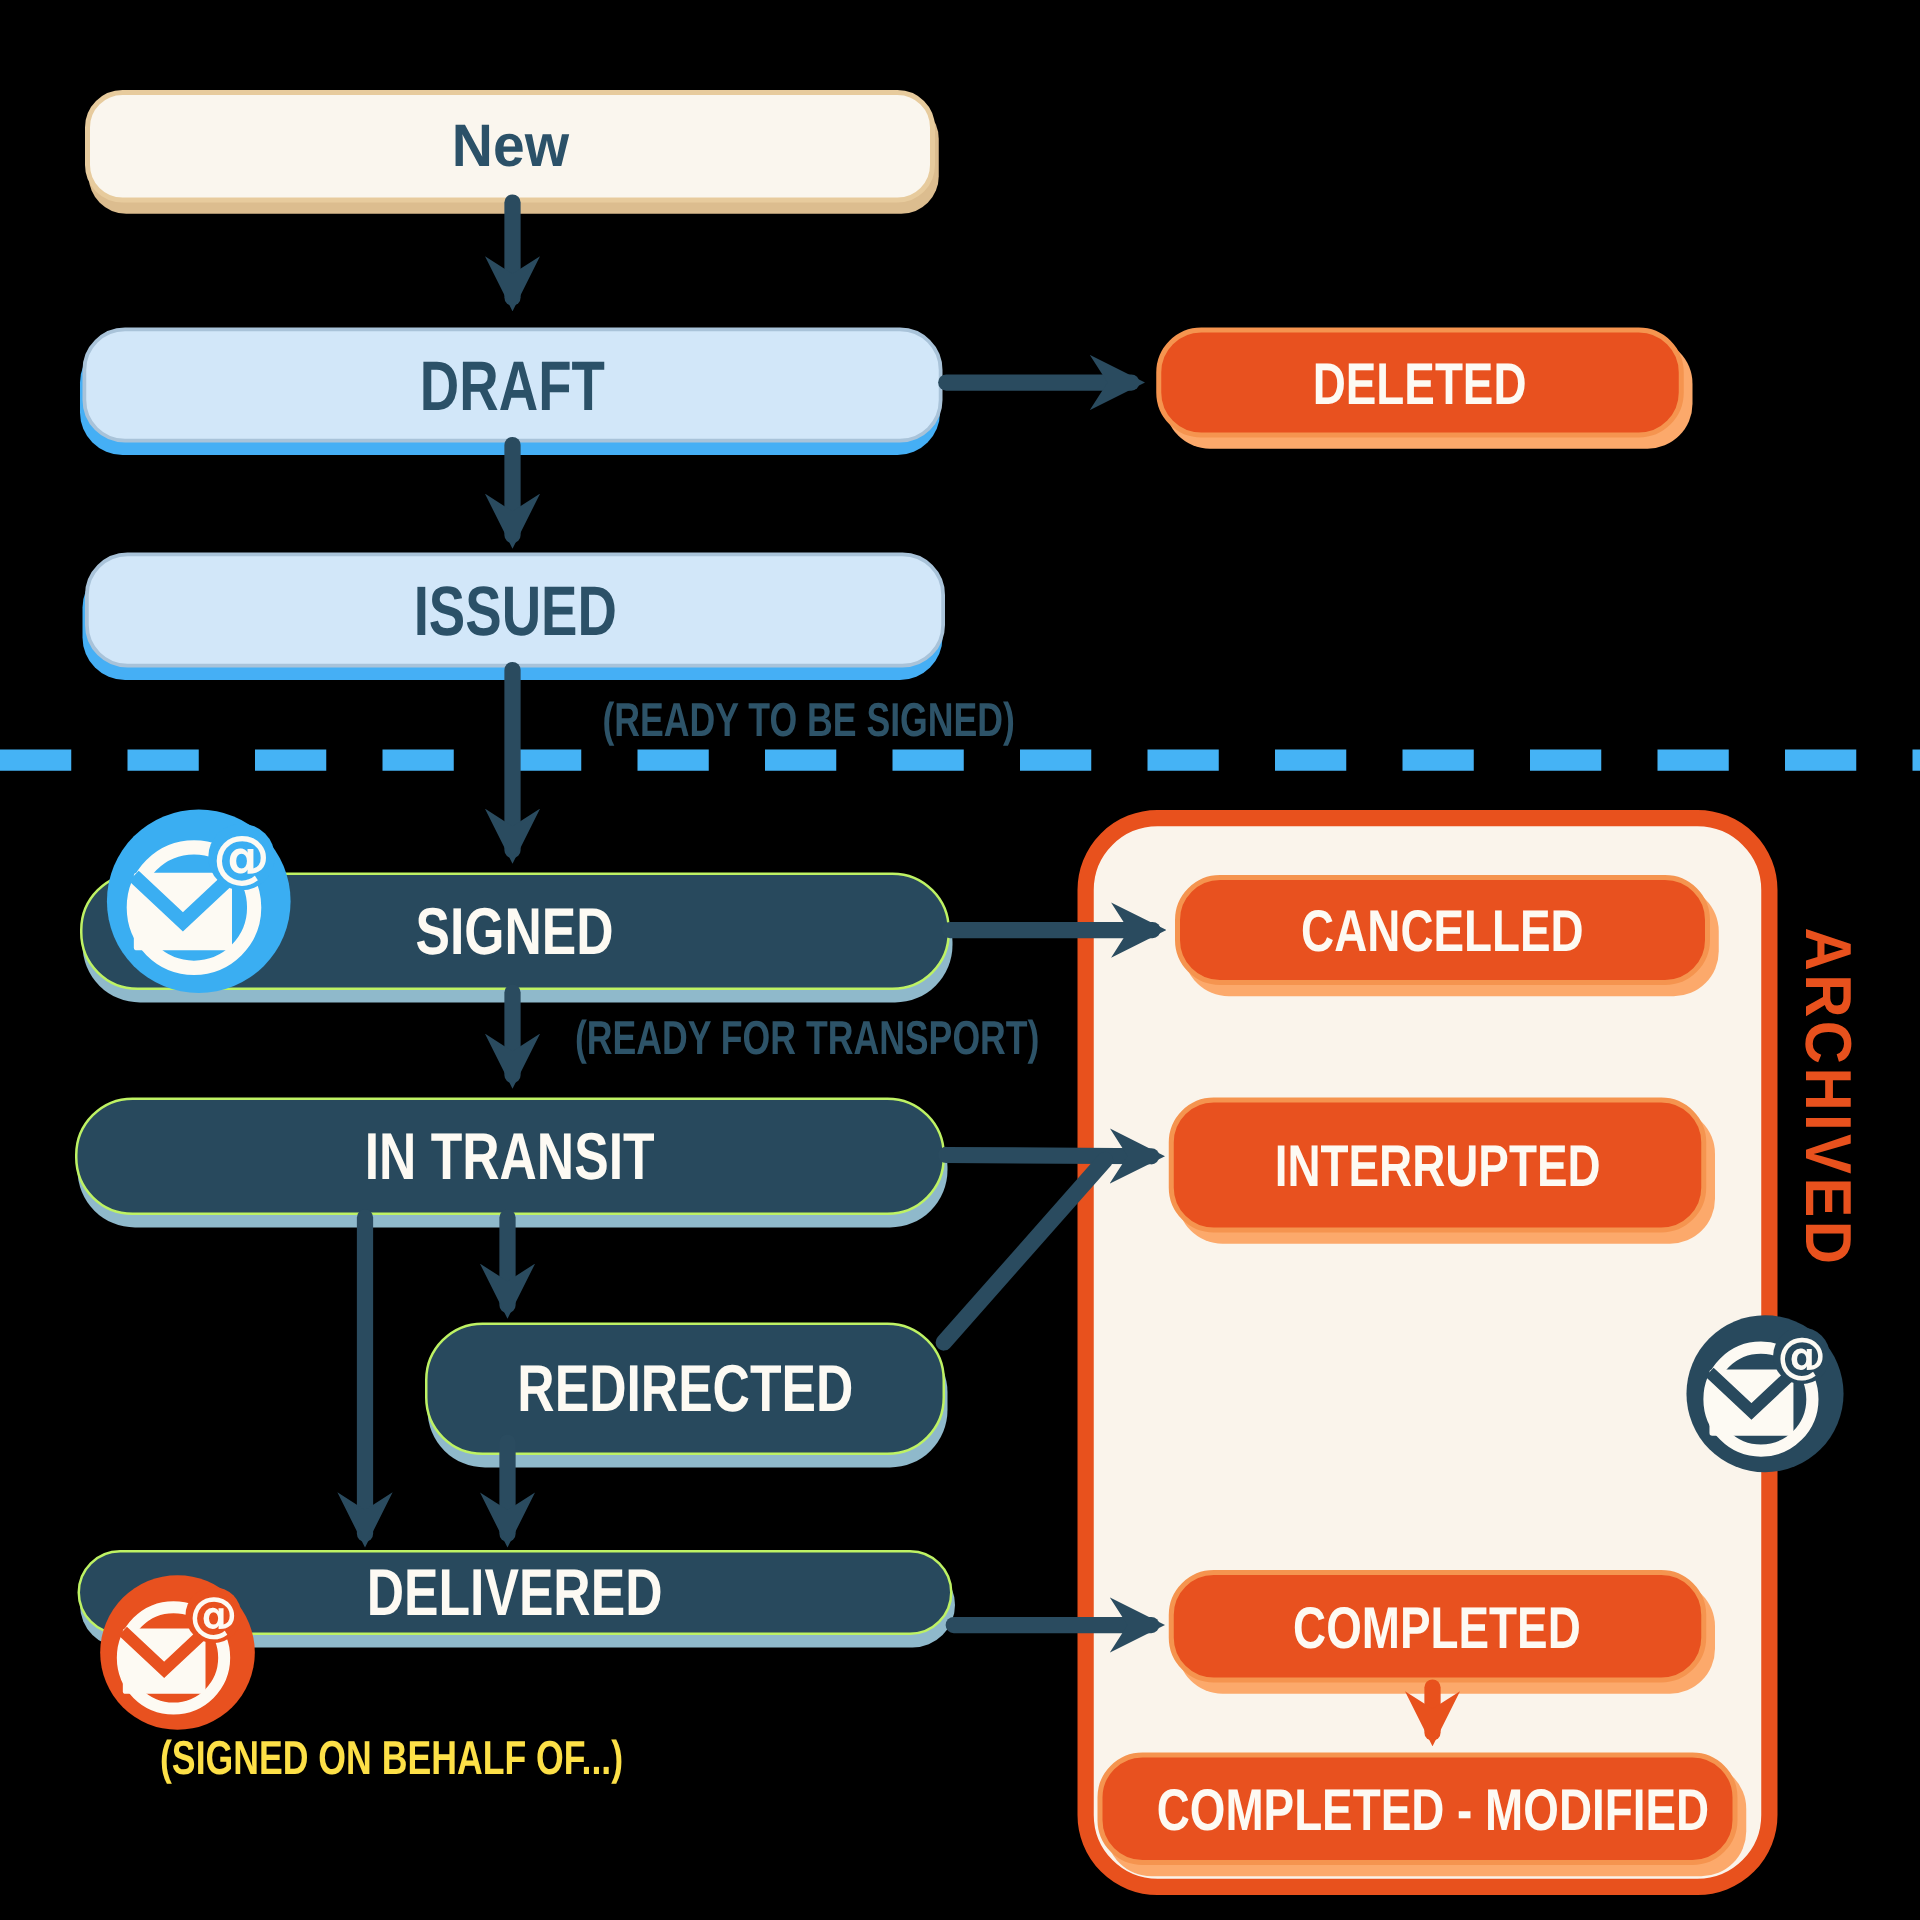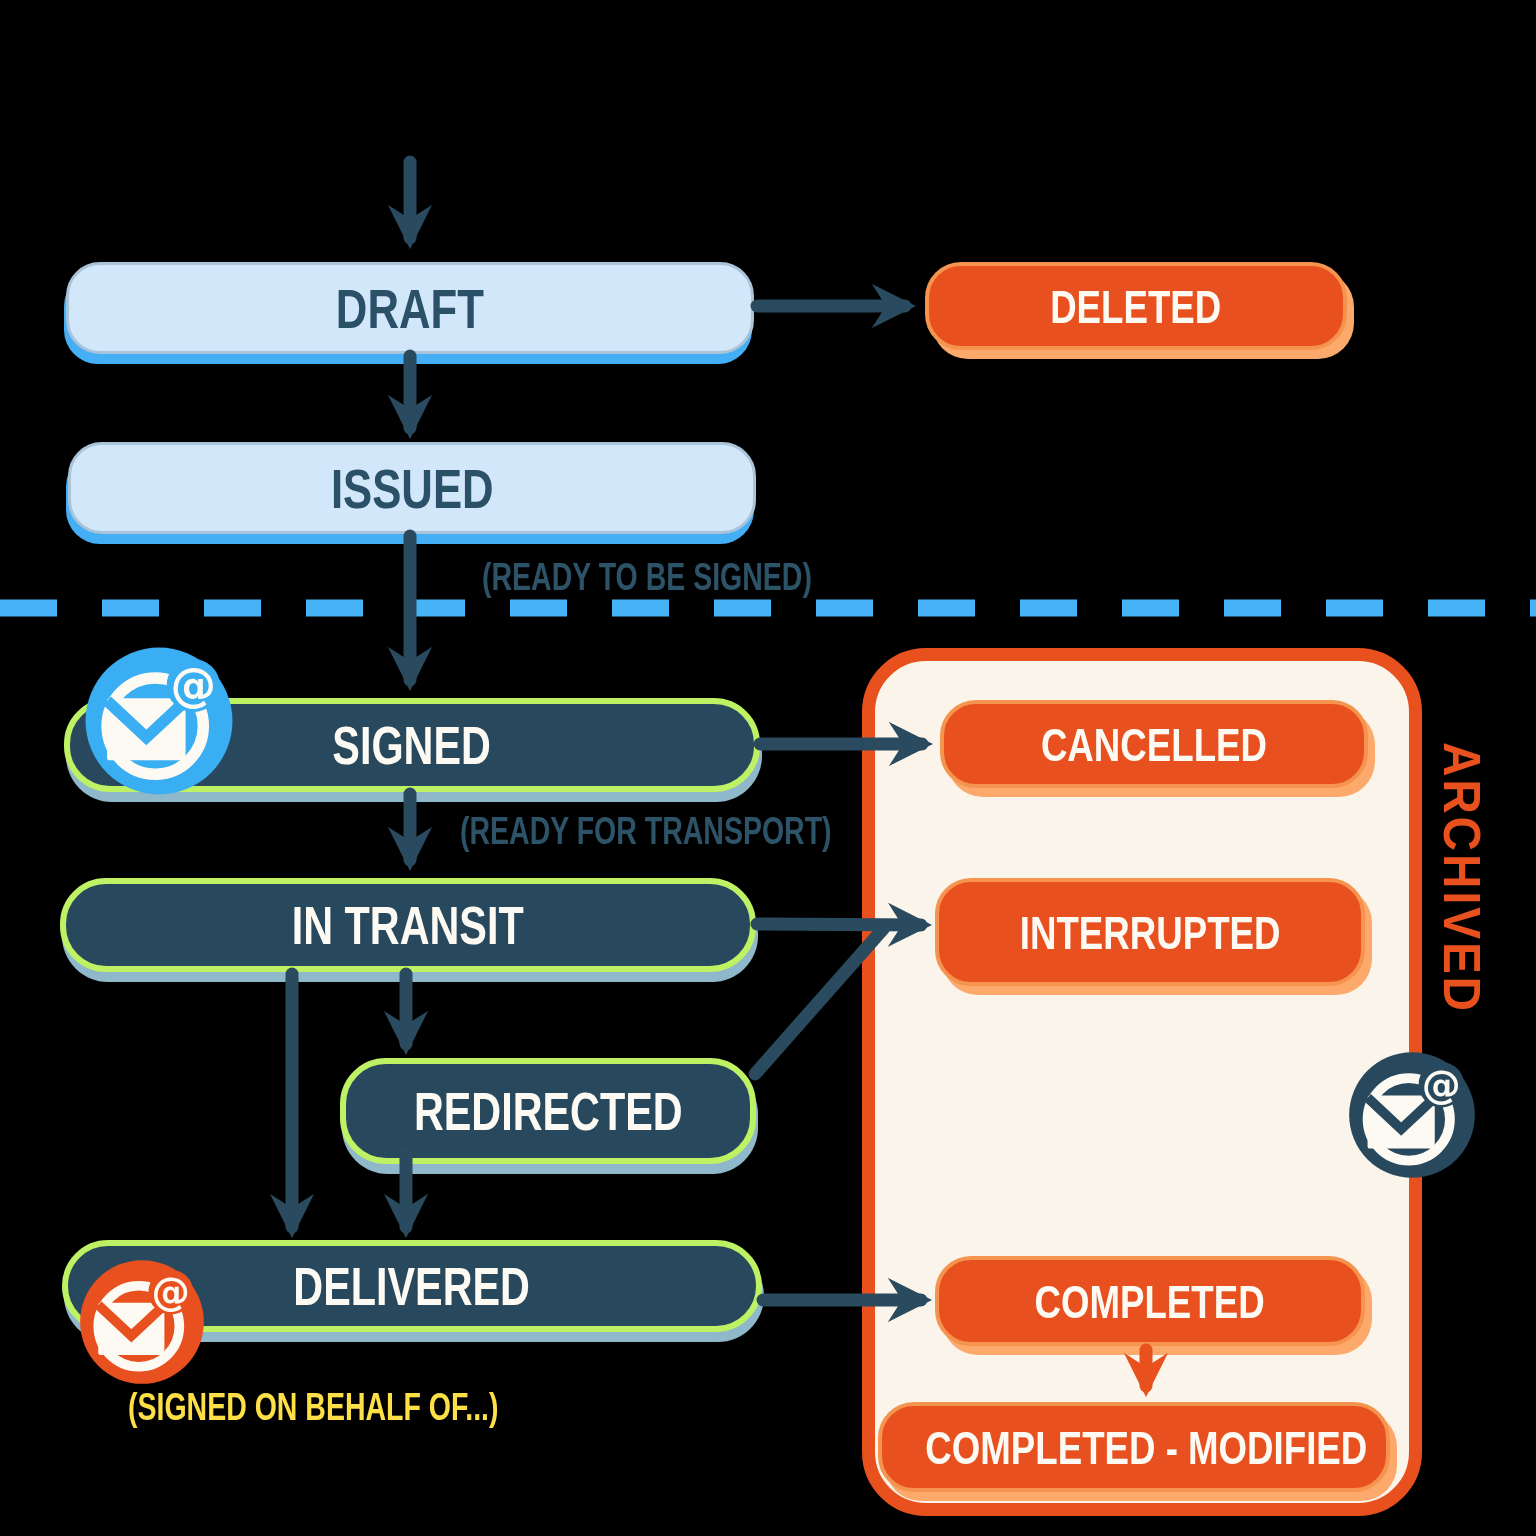--- a/index.html
+++ b/index.html
@@ -9,21 +9,21 @@
   }
   .box{position:absolute;display:flex;align-items:center;justify-content:center;box-sizing:border-box;}
   .lbl{display:inline-block;font-weight:bold;white-space:nowrap;transform:scaleX(0.78);transform-origin:center;}
   
   .box.cream{background:#faf6ee;border:4px solid #e7cb9d;border-radius:30px;box-shadow:3px 9px 0 #dcbd8f;}
   .box.cream .lbl{color:#2b5168;font-size:48px;transform:scaleX(0.95);}
   
   .box.lightblue{background:#d2e7f9;border:3px solid #a9c3d9;border-radius:34px;box-shadow:-2px 10px 0 #45aff5;}
   .box.lightblue .lbl{color:#2b5168;font-size:56px;}
   
-  .box.dark{background:#28495d;border:6px solid #bef264;border-radius:46px;box-shadow:2px 10px 0 #8fb9cb;}
+  .box.dark{background:#28495d;border:2px solid #bef264;border-radius:46px;box-shadow:2px 10px 0 #8fb9cb;}
   .box.dark .lbl{color:#fdfaf3;font-size:53px;font-weight:600;}
   
   .box.orange{background:#e8511f;border:4px solid #f5944f;border-radius:36px;box-shadow:7px 9px 0 #fca96b;}
   .box.orange .lbl{color:#fdfaf3;font-size:47px;font-weight:600;}
   
   #archived-panel{
     position:absolute;left:862px;top:648px;width:560px;height:868px;box-sizing:border-box;
     background:#faf4eb;border:13px solid #e8511d;border-radius:64px;
   }
   #archived-label{
@@ -54,20 +54,23 @@
         <path d="M19,44 L50,73 L81,44" fill="none" stroke="currentColor" stroke-width="9"></path>
         <circle cx="87" cy="32" r="21" fill="currentColor"></circle>
         <text x="87" y="44" text-anchor="middle" font-size="36" font-weight="bold" fill="#fdfaf3" font-family="'DejaVu Sans', sans-serif">@</text>
       </symbol>
     </defs>
   </svg>
 
   <div id="archived-panel"></div>
   <div id="archived-label">ARCHIVED</div>
 
+  <div class="box cream" style="left:68px;top:72px;width:680px;height:90px;">
+    <span class="lbl">New</span>
+  </div>
 
   <div class="box lightblue" style="left:66px;top:262px;width:688px;height:92px;">
     <span class="lbl">DRAFT</span>
   </div>
 
   <div class="box orange" style="left:925px;top:262px;width:422px;height:88px;">
     <span class="lbl">DELETED</span>
   </div>
 
   <div class="box lightblue" style="left:68px;top:442px;width:688px;height:92px;">
@@ -79,21 +82,21 @@
   </div>
 
   <div class="box dark" style="left:60px;top:878px;width:696px;height:94px;">
     <span class="lbl">IN TRANSIT</span>
   </div>
 
   <div class="box dark" style="left:340px;top:1058px;width:416px;height:106px;">
     <span class="lbl">REDIRECTED</span>
   </div>
 
-  <div class="box dark" style="left:62px;top:1240px;width:700px;height:92px;">
+  <div class="box dark" style="left:62px;top:1240px;width:700px;height:68px;">
     <span class="lbl">DELIVERED</span>
   </div>
 
   <div class="box orange" style="left:940px;top:700px;width:428px;height:88px;">
     <span class="lbl">CANCELLED</span>
   </div>
 
   <div class="box orange" style="left:935px;top:878px;width:430px;height:108px;">
     <span class="lbl">INTERRUPTED</span>
   </div>

